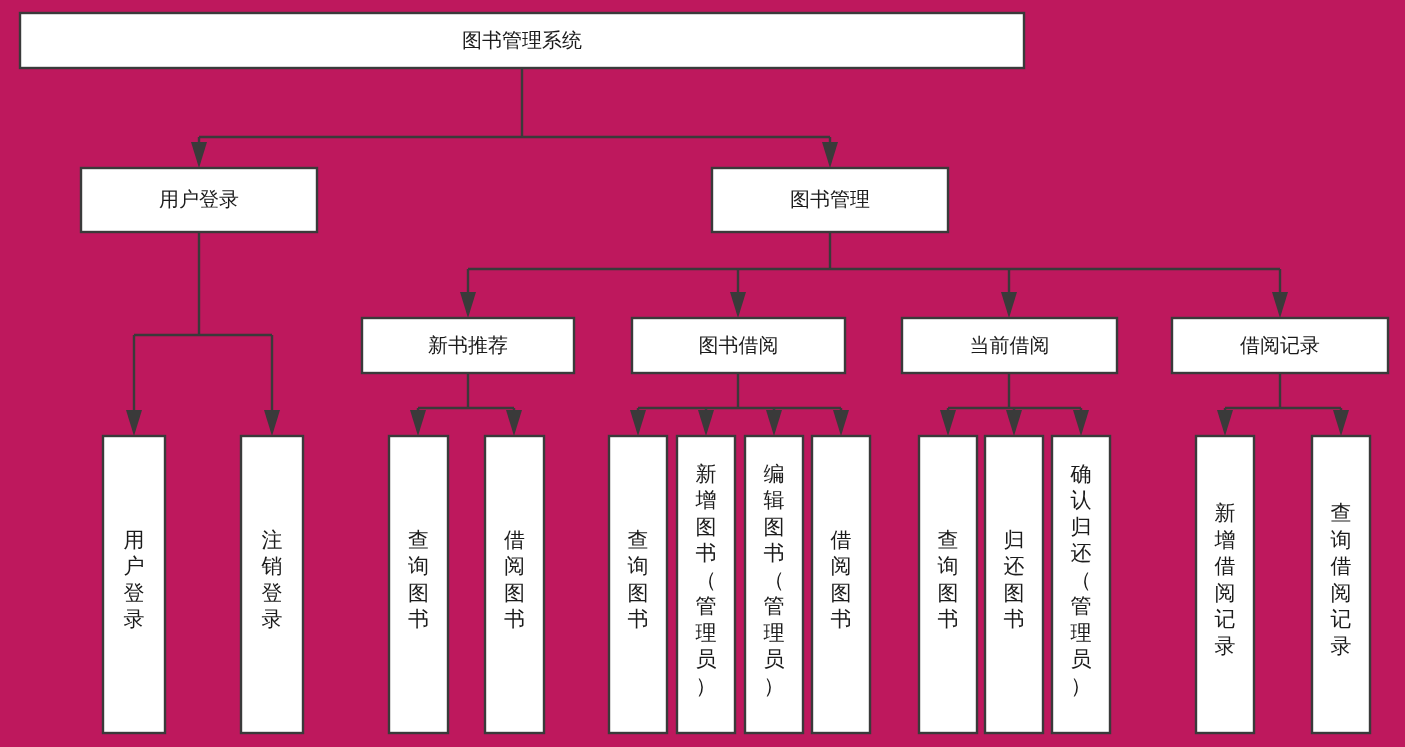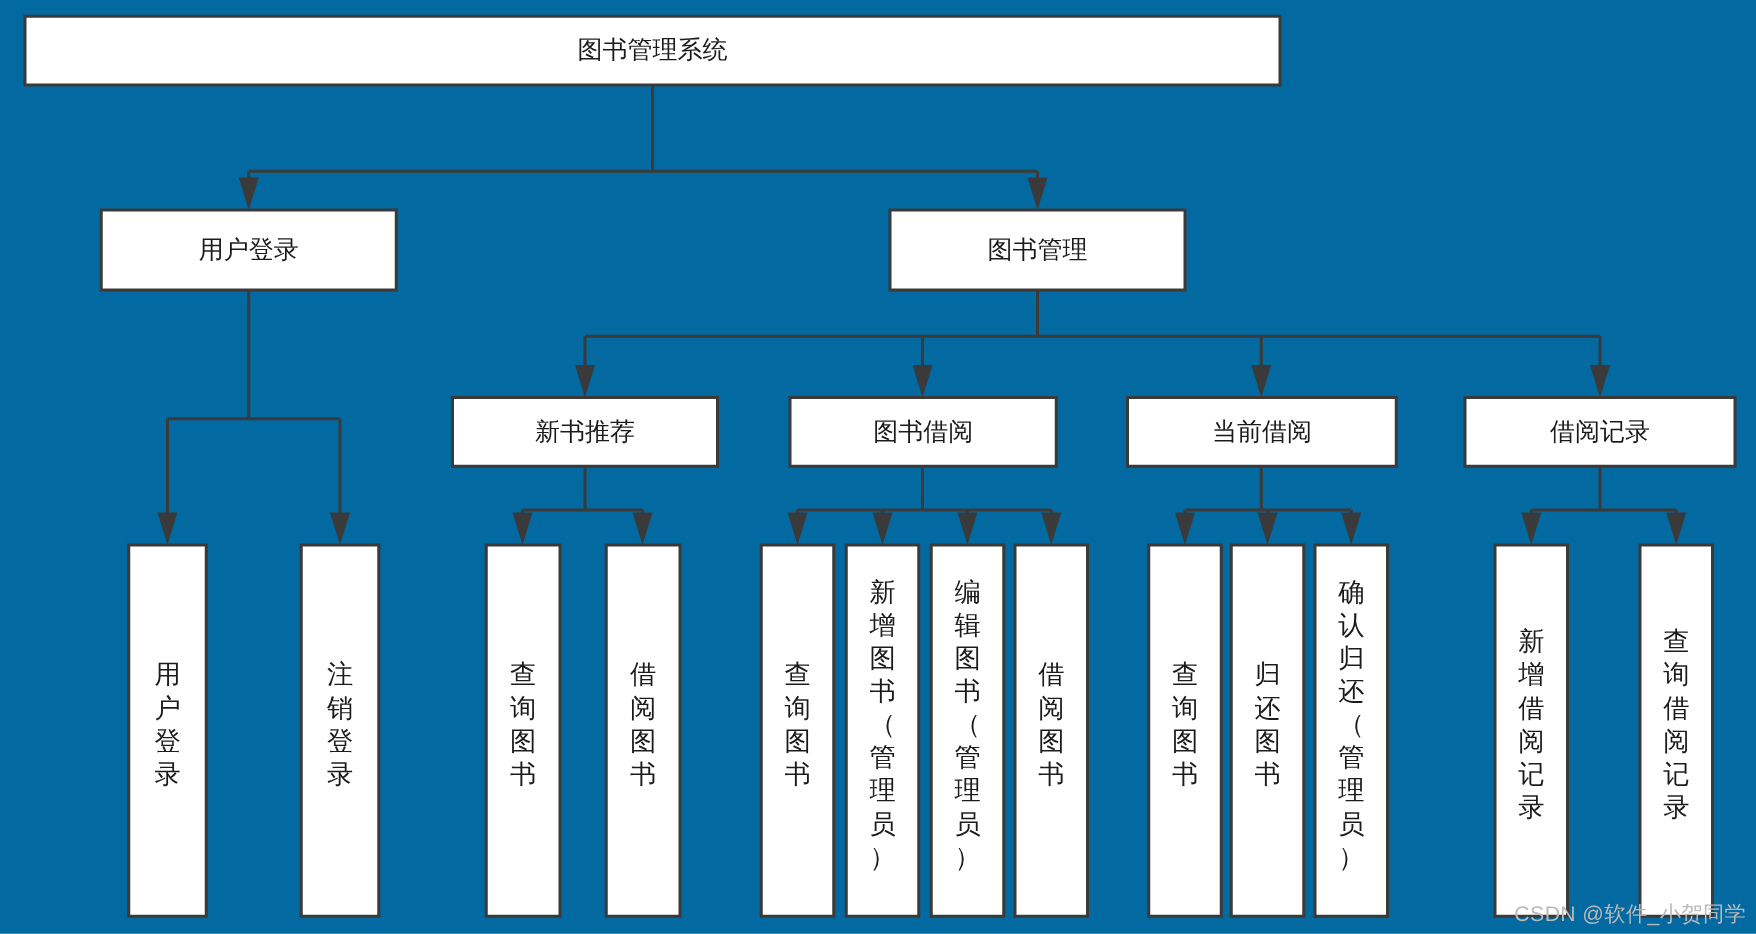--- a/index.html
+++ b/index.html
@@ -10,21 +10,21 @@
   body {
     width: 1405px;
     height: 747px;
     font-family: "Liberation Sans", "DejaVu Sans", sans-serif;
     overflow: hidden;
   }
   #diagram-root {
     position: relative;
     width: 1405px;
     height: 747px;
-    background: #0369a1;
+    background: #be185d;
   }
   svg.diagram-canvas {
     position: absolute;
     left: 0;
     top: 0;
     width: 1405px;
     height: 747px;
     display: block;
   }
   .node-box {
@@ -211,14 +211,13 @@
       </g>
       <g>
         <rect class="node-box" x="1196" y="436" width="58" height="297"></rect>
         <text class="node-label-vertical" x="1225" y="520.25" text-anchor="middle"><tspan x="1225" dy="0">新</tspan><tspan x="1225" dy="26.5">增</tspan><tspan x="1225" dy="26.5">借</tspan><tspan x="1225" dy="26.5">阅</tspan><tspan x="1225" dy="26.5">记</tspan><tspan x="1225" dy="26.5">录</tspan></text>
       </g>
       <g>
         <rect class="node-box" x="1312" y="436" width="58" height="297"></rect>
         <text class="node-label-vertical" x="1341" y="520.25" text-anchor="middle"><tspan x="1341" dy="0">查</tspan><tspan x="1341" dy="26.5">询</tspan><tspan x="1341" dy="26.5">借</tspan><tspan x="1341" dy="26.5">阅</tspan><tspan x="1341" dy="26.5">记</tspan><tspan x="1341" dy="26.5">录</tspan></text>
       </g>
     </svg>
-  <div class="watermark">CSDN @软件_小贺同学</div>
 </div>
 
 </body></html>

